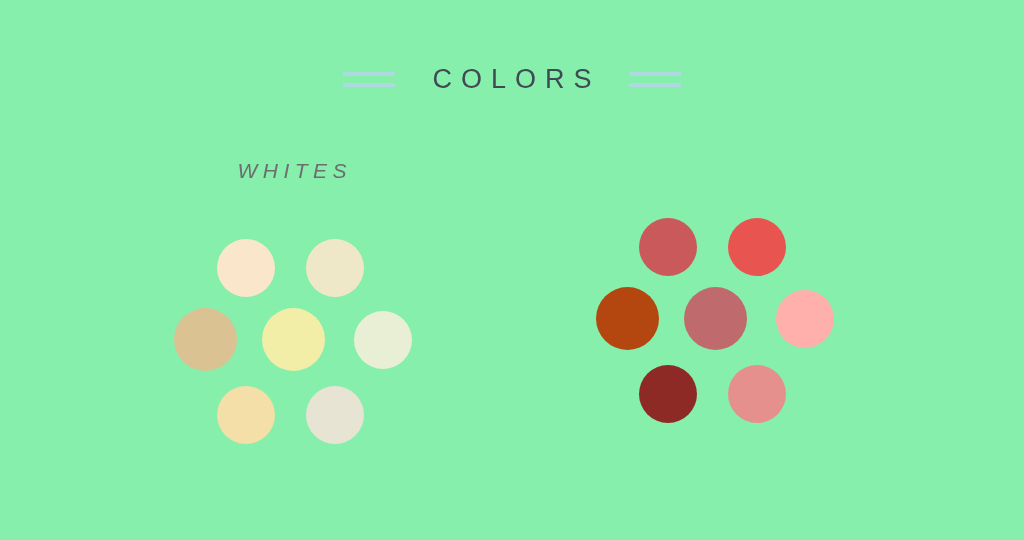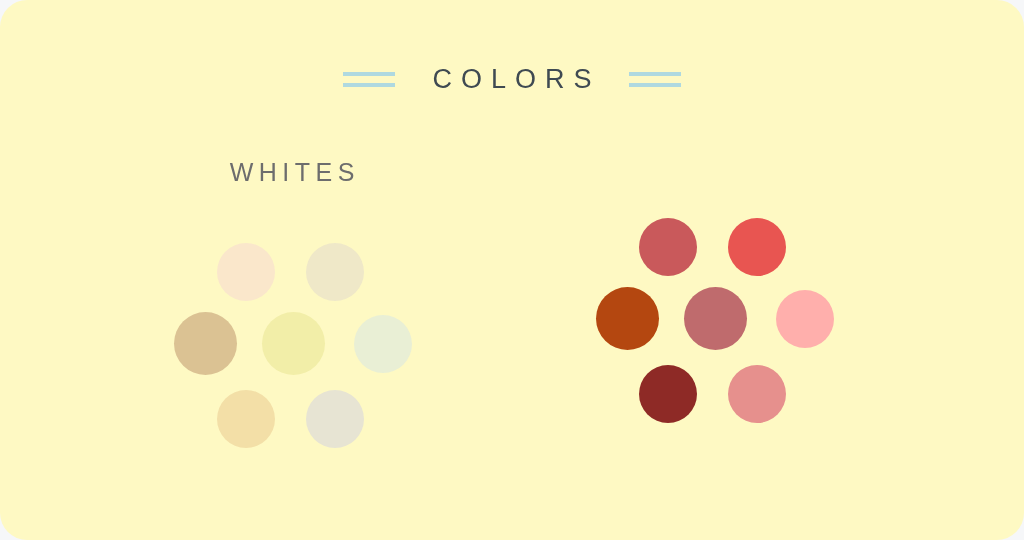--- a/index.html
+++ b/index.html
@@ -69,28 +69,29 @@
 
   .swatch-group {
     position: absolute;
     width: 300px;
     text-align: center;
   }
   .group-whites { left: 142px; top: 160px; }
   .group-reds   { left: 564px; top: 160px; }
 
   .group-title {
-    font-size: 25px;
+    font-size: 21px;
     font-weight: 400;
     letter-spacing: 5.5px;
     color: #6d6d6d;
     text-indent: 5.5px;
     line-height: 1;
     margin: 0;
     white-space: nowrap;
+    font-style: italic;
   }
 
   
   .cluster {
     position: relative;
     width: 300px;
     height: 230px;
     margin-top: 45px;
   }
 
@@ -107,21 +108,21 @@
   .pos-2 { width: 63px; height: 63px; left: 32px;  top: 82px;  }
   .pos-3 { width: 63px; height: 63px; left: 120px; top: 82px;  }
   .pos-4 { width: 58px; height: 58px; left: 212px; top: 85px;  }
   
   .pos-5 { width: 58px; height: 58px; left: 75px;  top: 160px; }
   .pos-6 { width: 58px; height: 58px; left: 164px; top: 160px; }
 </style>
 </head>
 <body style="background: rgb(246, 247, 249);">
 
-<div class="page" style="background: #fef9c3; border-radius: 27px;">
+<div class="page" style="background: #86efac;">
 
   <div class="header">
     <span class="rule-group">
       <span class="rule" style="background: rgb(175, 217, 224);"></span>
       <span class="rule" style="background: rgb(175, 217, 224);"></span>
     </span>
 
     <h1 class="page-title" style="color: rgb(63, 74, 82);">COLORS</h1>
 
     <span class="rule-group">

